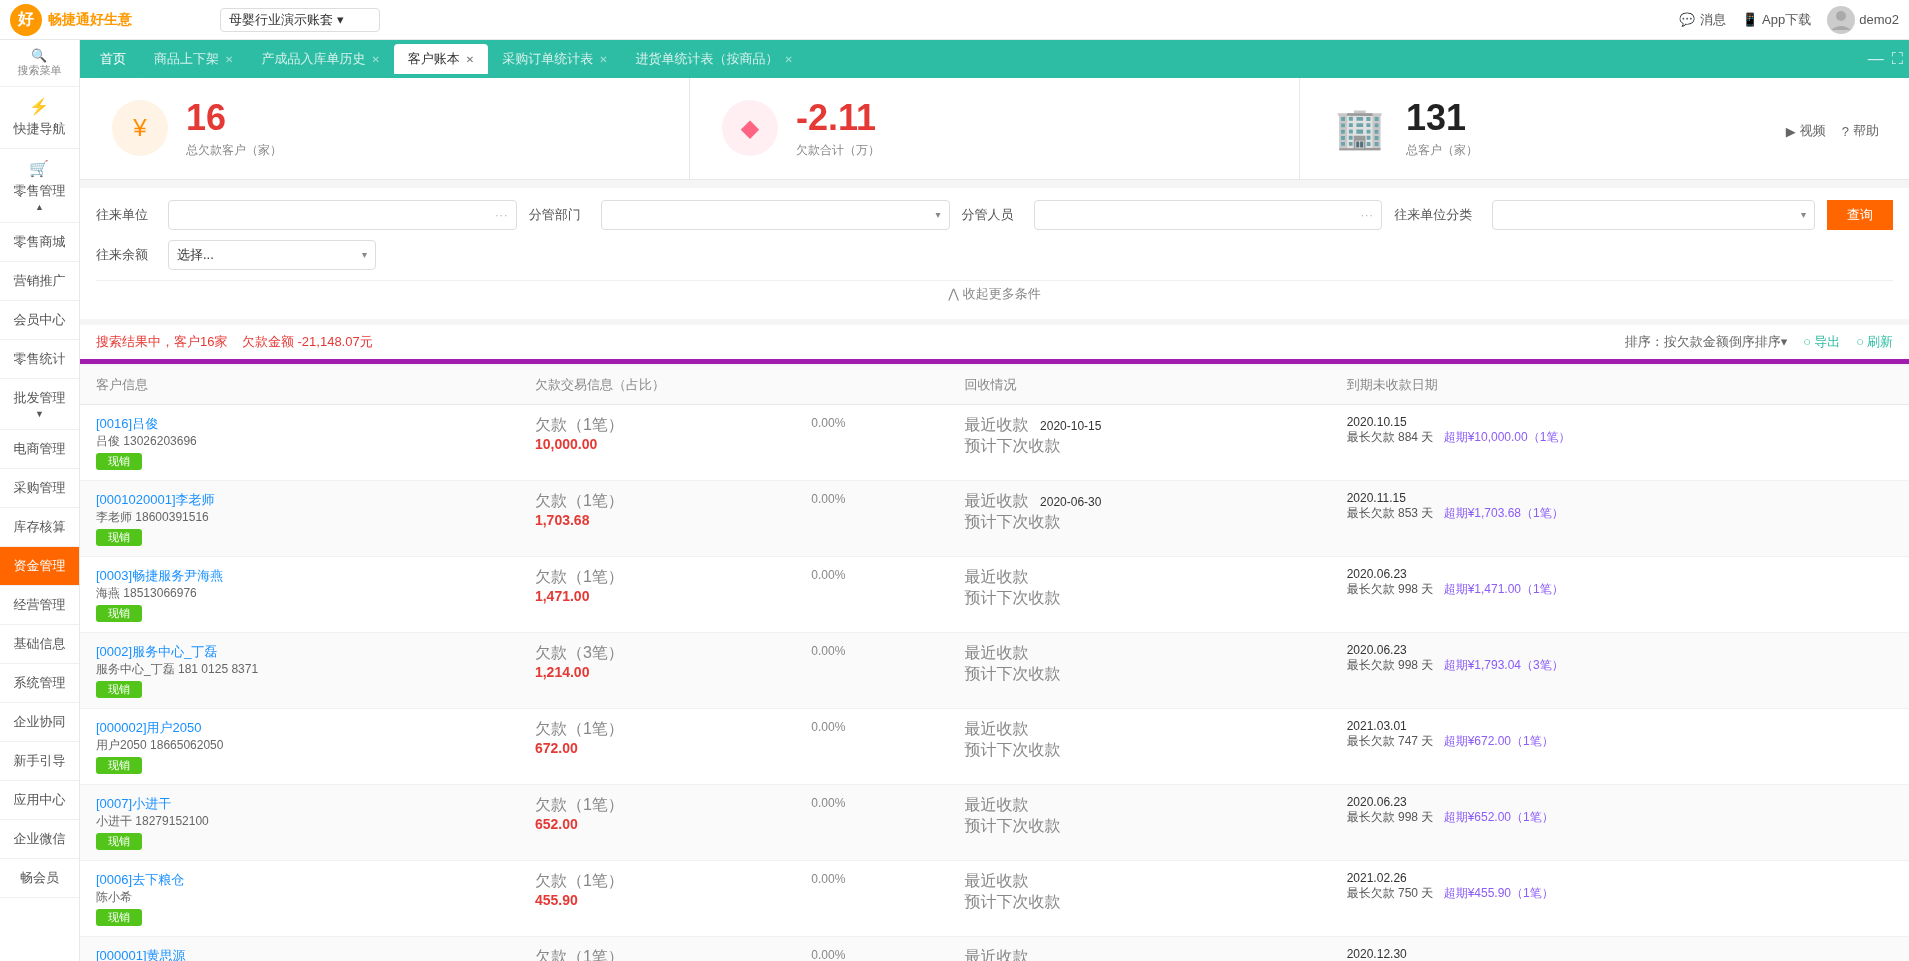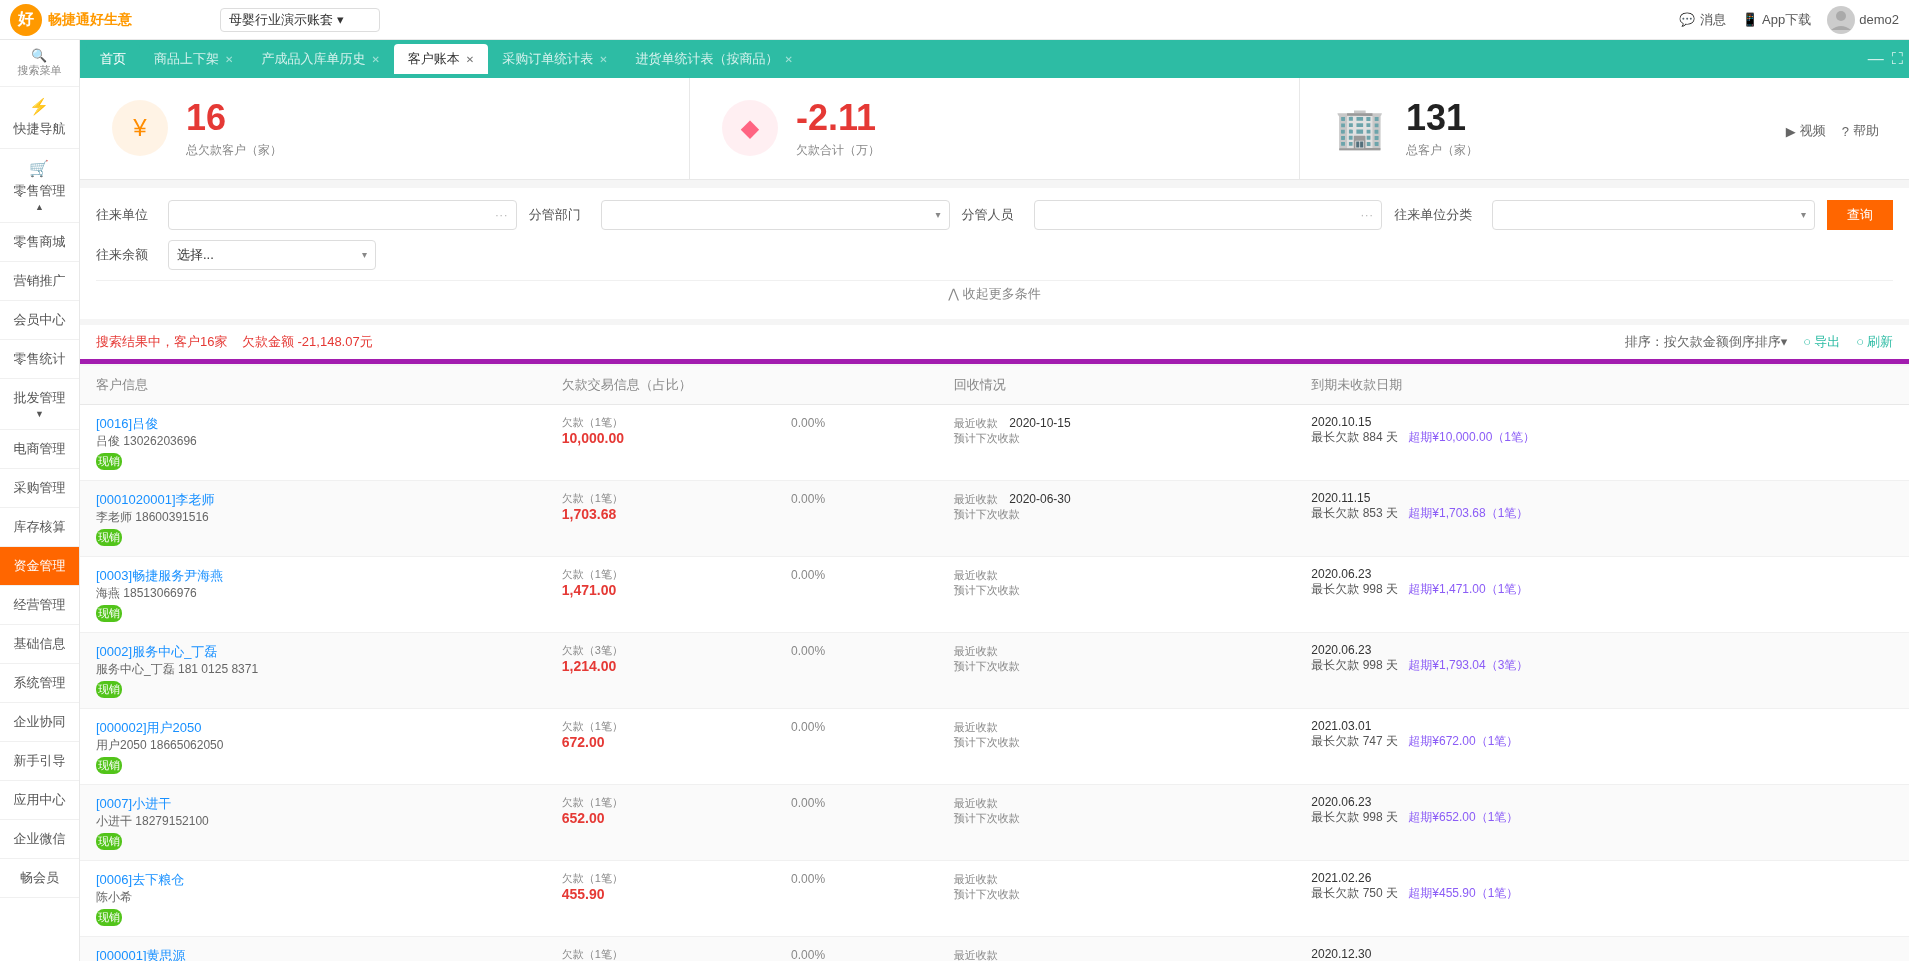--- a/index.html
+++ b/index.html
@@ -128,25 +128,25 @@
       background: #fafafa;
     }
     .data-table td { 
       padding: 10px 16px; font-size: 13px; 
       border-bottom: 1px solid #f0f0f0; vertical-align: top;
     }
     .customer-name { color: #1890ff; cursor: pointer; font-size: 13px; }
     .customer-phone { color: #666; font-size: 12px; }
     .badge-green { 
       display: inline-block; background: #52c41a; color: white; 
-      padding: 1px 2px; border-radius: 8px; font-size: 11px; margin-top: 3px;
+      padding: 1px 12px; border-radius: 3px; font-size: 11px; margin-top: 3px;
     }
     .amount-red { color: #e53935; font-size: 14px; font-weight: bold; }
     .pct-text { color: #888; font-size: 12px; margin-left: 3px; }
-    .collection-text { color: #888; font-size: 11px; }
+    .collection-text { color: #888; font-size: 16px; }
     .collection-date { color: #333; font-size: 12px; }
     .overdue-text { color: #8b5cf6; font-size: 12px; cursor: pointer; }
     .overdue-days { color: #555; font-size: 12px; }
     .due-date { color: #333; font-size: 12px; }
     
     
     .content-area::-webkit-scrollbar { width: 6px; }
     .content-area::-webkit-scrollbar-thumb { background: #ccc; border-radius: 3px; }
     
     .nav-first { background: #2dbca4; color: white !important; border-radius: 4px; padding: 6px 14px; }

